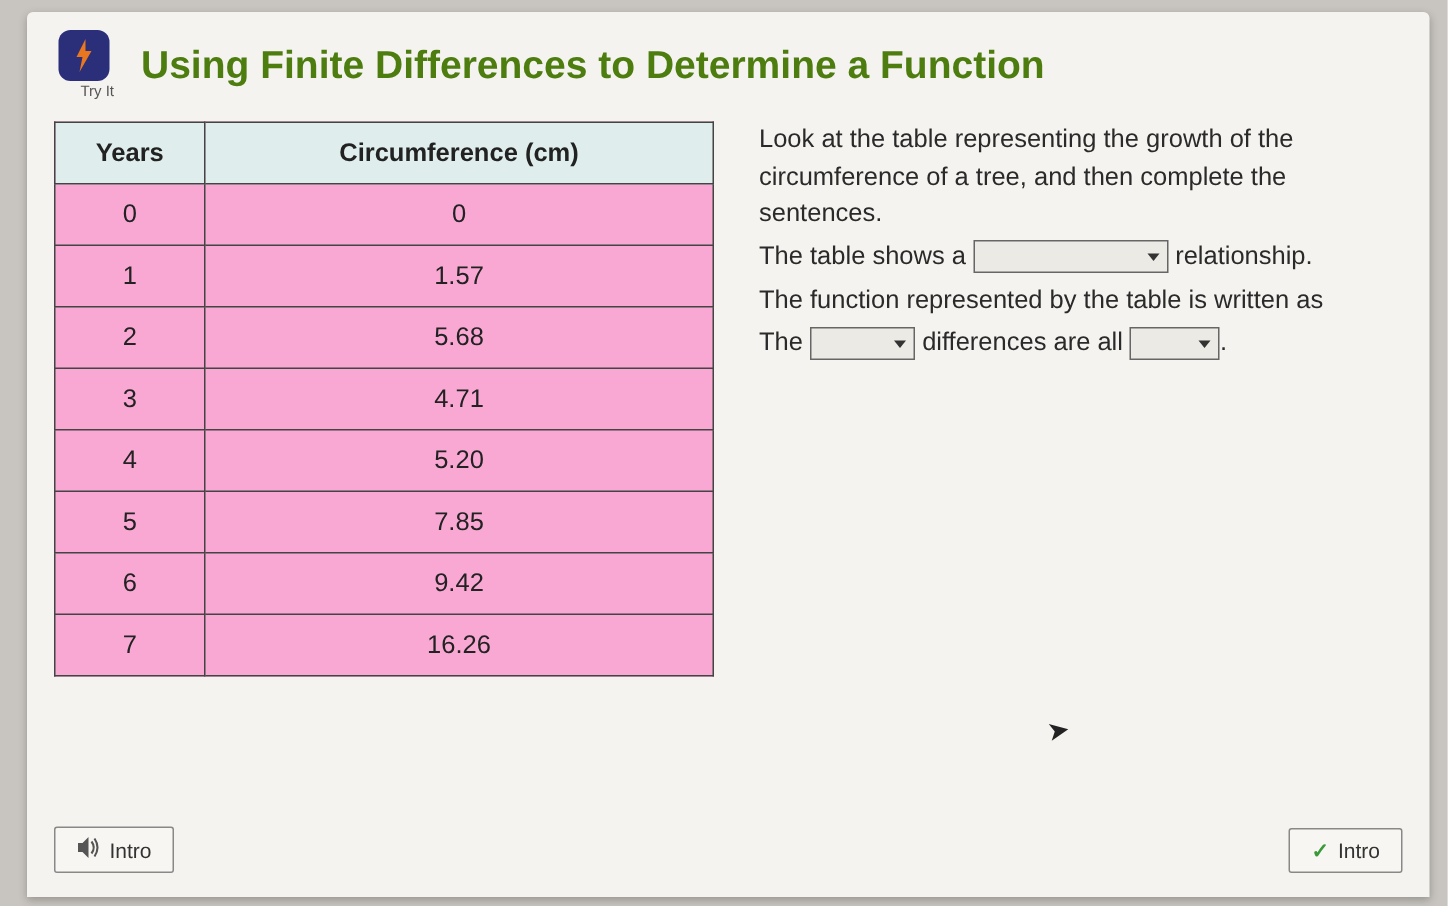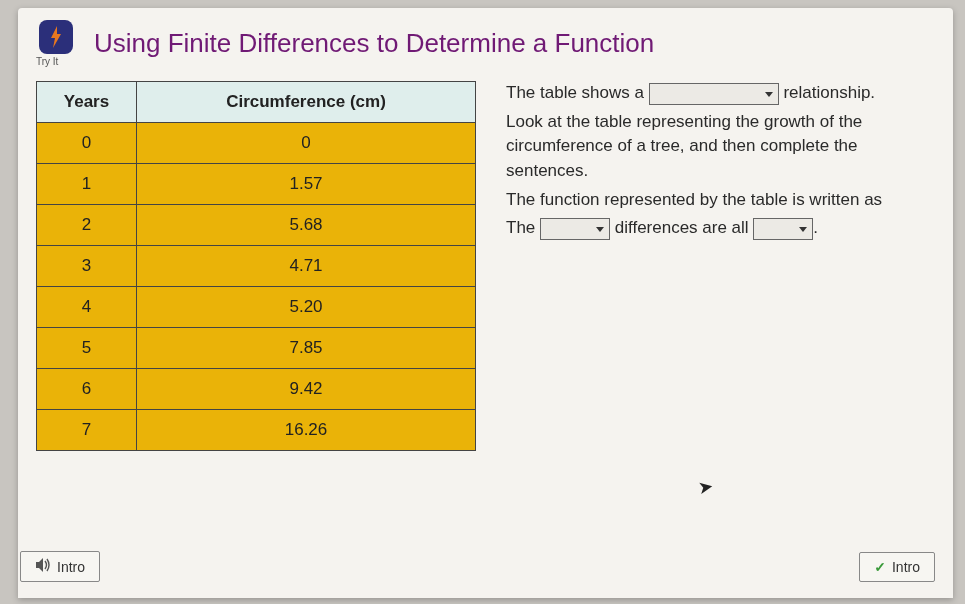--- a/index.html
+++ b/index.html
@@ -21,52 +21,52 @@
     padding: 12px 18px 60px 18px;
   }
   .header {
     display: flex;
     align-items: center;
     gap: 18px;
     margin-bottom: 14px;
   }
   .tryit {
     width: 40px;
-    text-align: left;
+    text-align: right;
   }
   .tryit-badge {
     width: 34px;
     height: 34px;
     background: #2b2f7a;
     border-radius: 8px;
     margin: 0 auto 2px auto;
     display:flex;
     align-items:center;
     justify-content:center;
   }
   .tryit-label {
     font-size: 10px;
     color: #555;
   }
   .title {
-    color: #701a75;
+    color: #4d7c0f;
     font-size: 26px;
-    font-weight: normal;
+    font-weight: bold;
   }
   .content {
     display: flex;
     gap: 30px;
   }
   .table-wrap {
     flex: 0 0 440px;
   }
   table {
     border-collapse: collapse;
     width: 100%;
-    background: #eab308;
+    background: #f9a8d4;
   }
   th, td {
     border: 1px solid #444;
     text-align: center;
     padding: 10px 6px;
     font-size: 17px;
     color: #222;
   }
   th {
     background: #dfeeec;
@@ -99,21 +99,21 @@
     right: 5px;
     top: 8px;
     border-left: 4px solid transparent;
     border-right: 4px solid transparent;
     border-top: 5px solid #333;
   }
   .fx { font-style: italic; }
   .footer {
     position: absolute;
     bottom: 16px;
-    left: 2px;
+    left: 18px;
     right: 18px;
     display: flex;
     justify-content: space-between;
     align-items: center;
   }
   .btn {
     border: 1px solid #888;
     background: #f7f6f2;
     padding: 6px 14px;
     font-size: 14px;
@@ -194,24 +194,24 @@
             </tr>
           <tr>
               <td>7</td>
               <td>16.26</td>
             </tr>
         </tbody>
       </table>
     </div>
 
     <div class="right">
+      <p>Look at the table representing the growth of the circumference of a tree, and then complete the sentences.</p>
       <p>
         <span>The table shows a </span><span class="dropdown wide"></span><span> relationship.</span>
       </p>
-      <p>Look at the table representing the growth of the circumference of a tree, and then complete the sentences.</p>
       <p>The function represented by the table is written as</p>
       <p>
         <span>The </span><span class="dropdown"></span><span> differences are all </span><span class="dropdown small"></span><span>.</span>
       </p>
     </div>
   </div>
 
   <div class="cursor">➤</div>
 
   <div class="footer">

